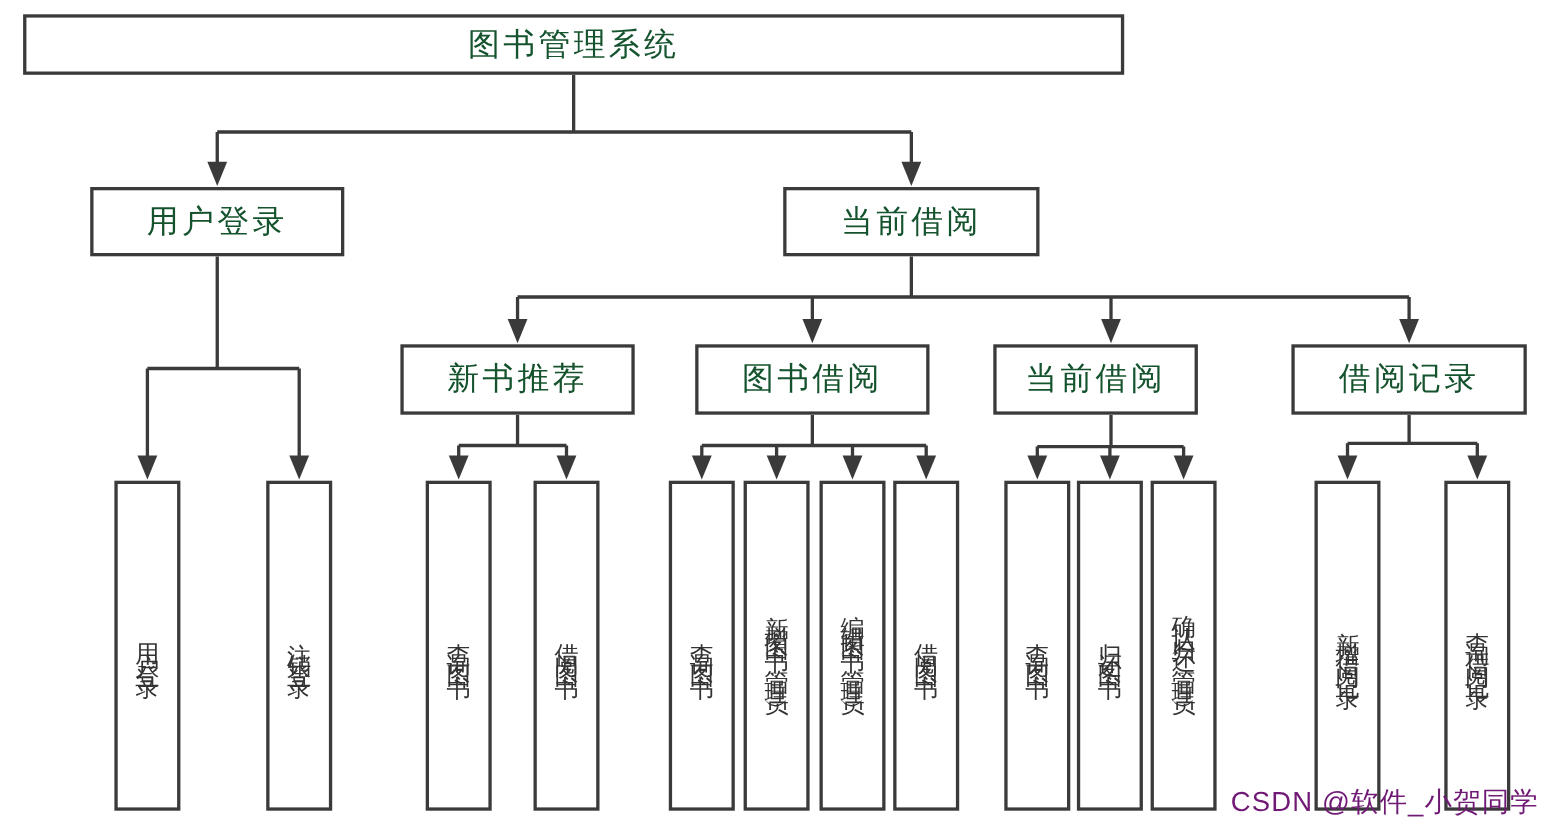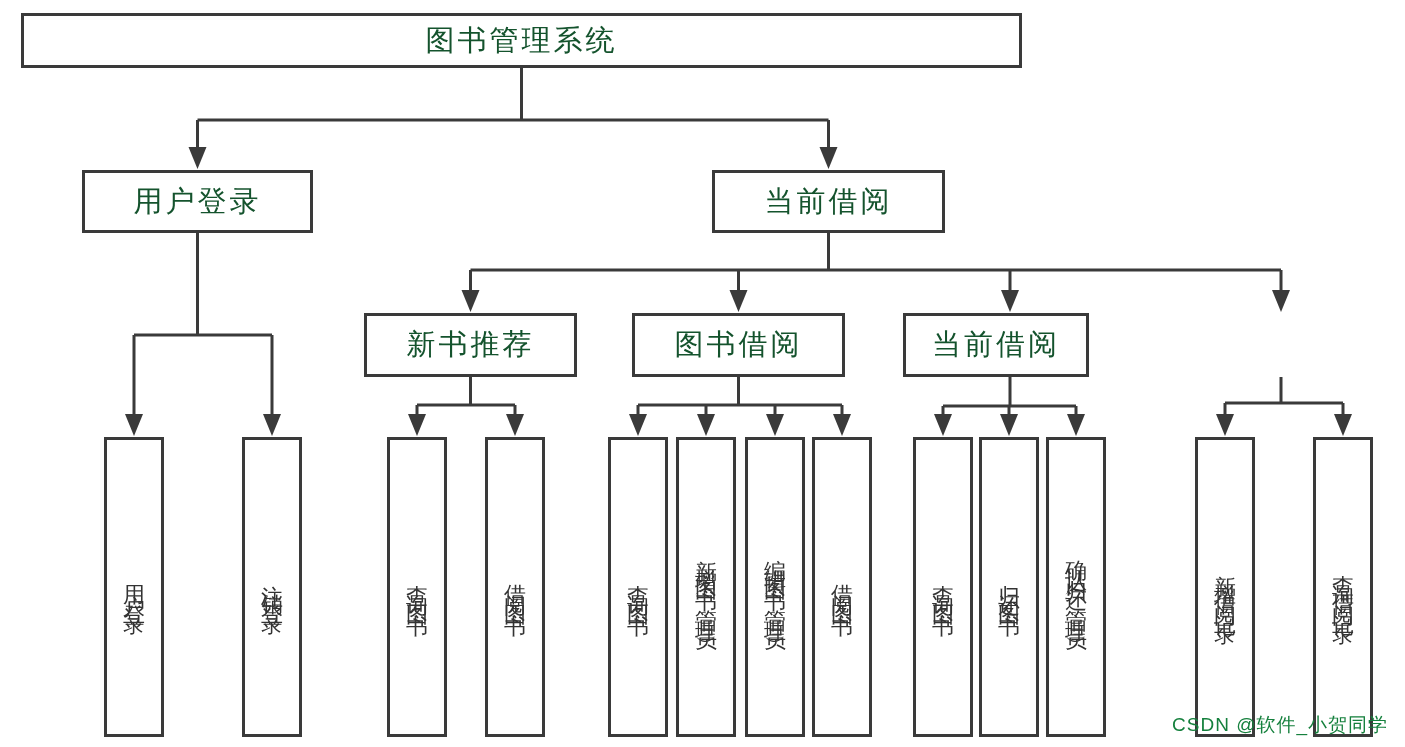--- a/index.html
+++ b/index.html
@@ -39,25 +39,25 @@
     writing-mode: vertical-lr;
     text-orientation: mixed;
     font-size: 22px;
     line-height: 1.0;
     letter-spacing: 10px;
     color: #333333;
   }
   .watermark {
     position: absolute;
     z-index: 3;
-    right: 17px;
+    right: 6px;
     top: 712px;
-    font-size: 19px;
+    font-size: 25px;
     letter-spacing: 1px;
-    color: #15803d;
+    color: #701a75;
     white-space: nowrap;
   }
   .ln { stroke: #3a3a3a; stroke-width: 3; fill: none; }
   .ah { fill: #3a3a3a; stroke: none; }
 </style>
 </head>
 <body>
 
 <div class="canvas">
 
@@ -110,20 +110,23 @@
 
   <div class="box hbox" style="left:364px;top:313px;width:213px;height:64px">
     <span>新书推荐</span>
   </div>
   <div class="box hbox" style="left:632px;top:313px;width:213px;height:64px">
     <span>图书借阅</span>
   </div>
   <div class="box hbox" style="left:903px;top:313px;width:186px;height:64px">
     <span>当前借阅</span>
   </div>
+  <div class="box hbox" style="left:1174px;top:313px;width:214px;height:64px">
+    <span>借阅记录</span>
+  </div>
 
   <div class="box vbox" style="left:104px;top:437px">
     <span>用户登录</span>
   </div>
   <div class="box vbox" style="left:242px;top:437px">
     <span>注销登录</span>
   </div>
 
   <div class="box vbox" style="left:387px;top:437px">
     <span>查询图书</span>

